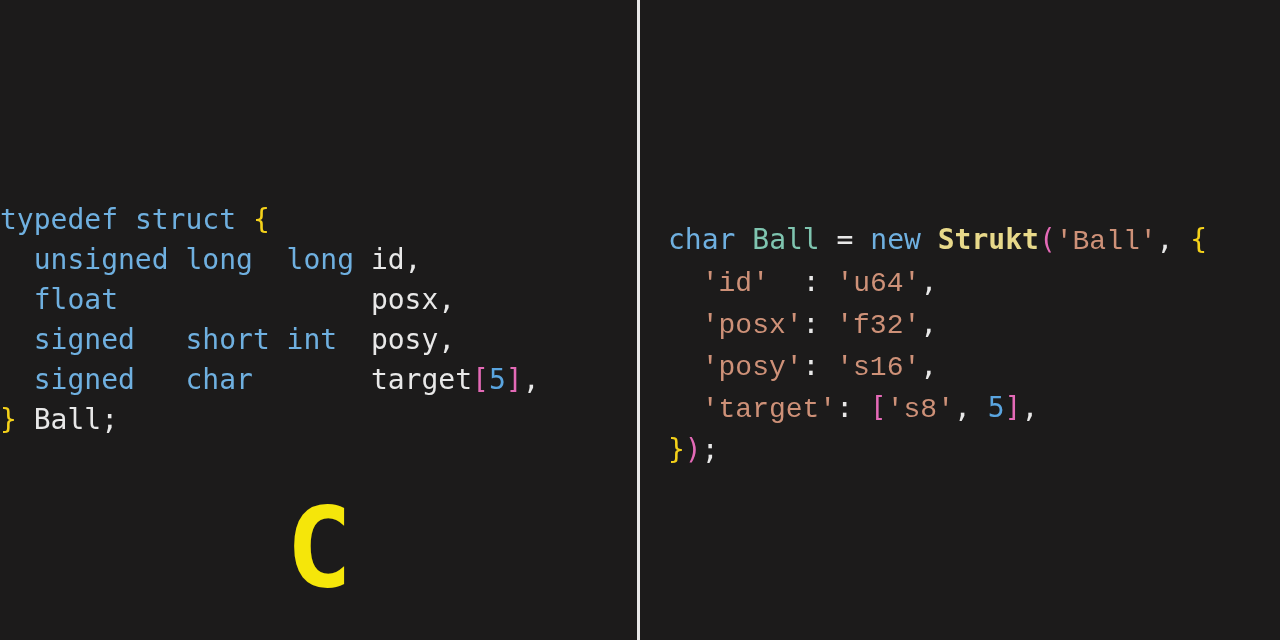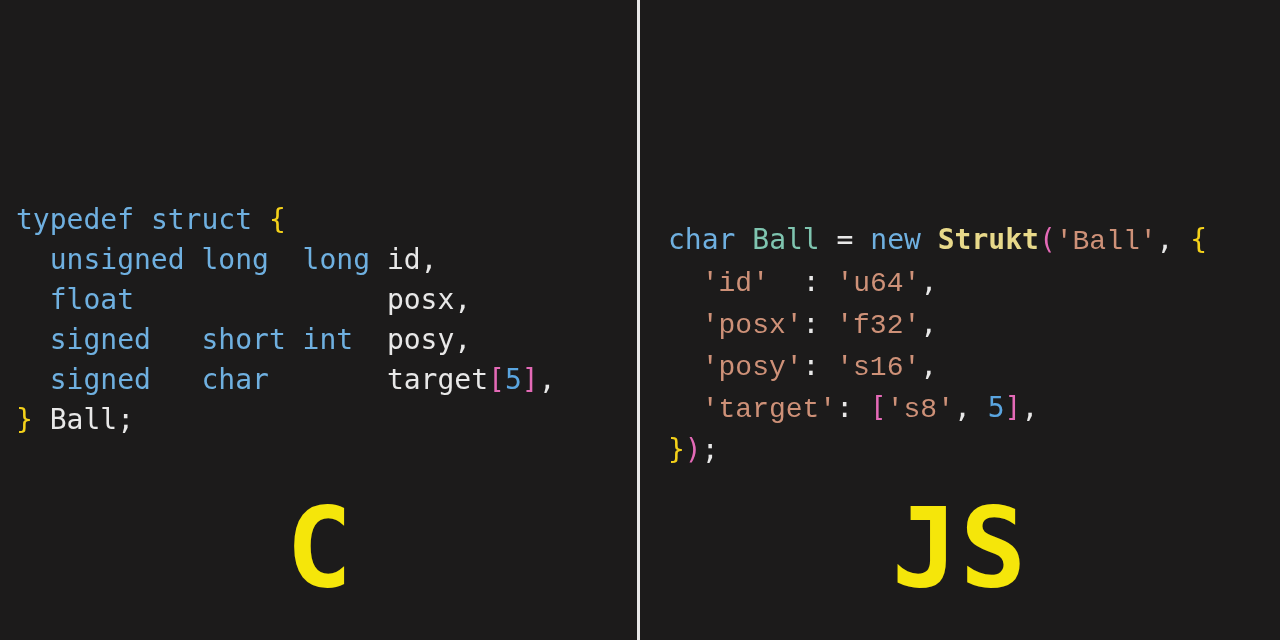--- a/index.html
+++ b/index.html
@@ -1,20 +1,20 @@
 <!DOCTYPE html>
 <html><head>
 <meta charset="utf-8">
 <style>
   html,body{margin:0;padding:0;width:1280px;height:640px;background:#1c1b1b;overflow:hidden;font-family:"DejaVu Sans Mono","Menlo","Consolas",monospace;}
   .wrap{display:flex;width:1280px;height:640px;}
   .pane{position:relative;width:640px;height:640px;box-sizing:border-box;}
   .divider{position:absolute;right:0;top:0;bottom:0;width:3px;background:#e8e8e8;}
   .code{position:absolute;white-space:pre;font-size:28px;line-height:40px;color:#e8e8e8;}
-  .left .code{left:16px;top:200px;}
+  .left .code{left:0;top:200px;}
   .right .code{left:28px;top:220px;}
   .kw{color:#6fb0e0;}     
   .type{color:#6fb0e0;}
   .ident{color:#e8e8e8;}
   .target{color:#e8e8e8;}
   .brace{color:#f5d21a;}
   .brack{color:#e46ab7;}
   .num{color:#5aa5e0;}
   .name{color:#e8e8e8;}
   .call{color:#e8d98a;font-weight:bold;}
@@ -40,16 +40,15 @@
     <div class="divider"></div>
   </div>
 
   <div class="pane right">
     <div class="code"><span class="kw">char</span> <span class="classname">Ball</span> <span class="eq">=</span> <span class="kw">new</span> <span class="call">Strukt</span><span class="brack">(</span><span class="str">'Ball'</span><span class="ident">,</span> <span class="brace">{</span>
   <span class="str">'id'</span><span> </span> <span class="colon">:</span> <span class="str">'u64'</span><span class="ident">,</span>
   <span class="str">'posx'</span><span class="colon">:</span> <span class="str">'f32'</span><span class="ident">,</span>
   <span class="str">'posy'</span><span class="colon">:</span> <span class="str">'s16'</span><span class="ident">,</span>
   <span class="str">'target'</span><span class="colon">:</span> <span class="brack">[</span><span class="str">'s8'</span><span class="ident">,</span> <span class="num">5</span><span class="brack">]</span><span class="ident">,</span>
 <span class="brace">}</span><span class="brack">)</span><span class="ident">;</span></div>
-    <div class="label">JS</div>
   </div>
 
 </div>
 
 </body></html>

